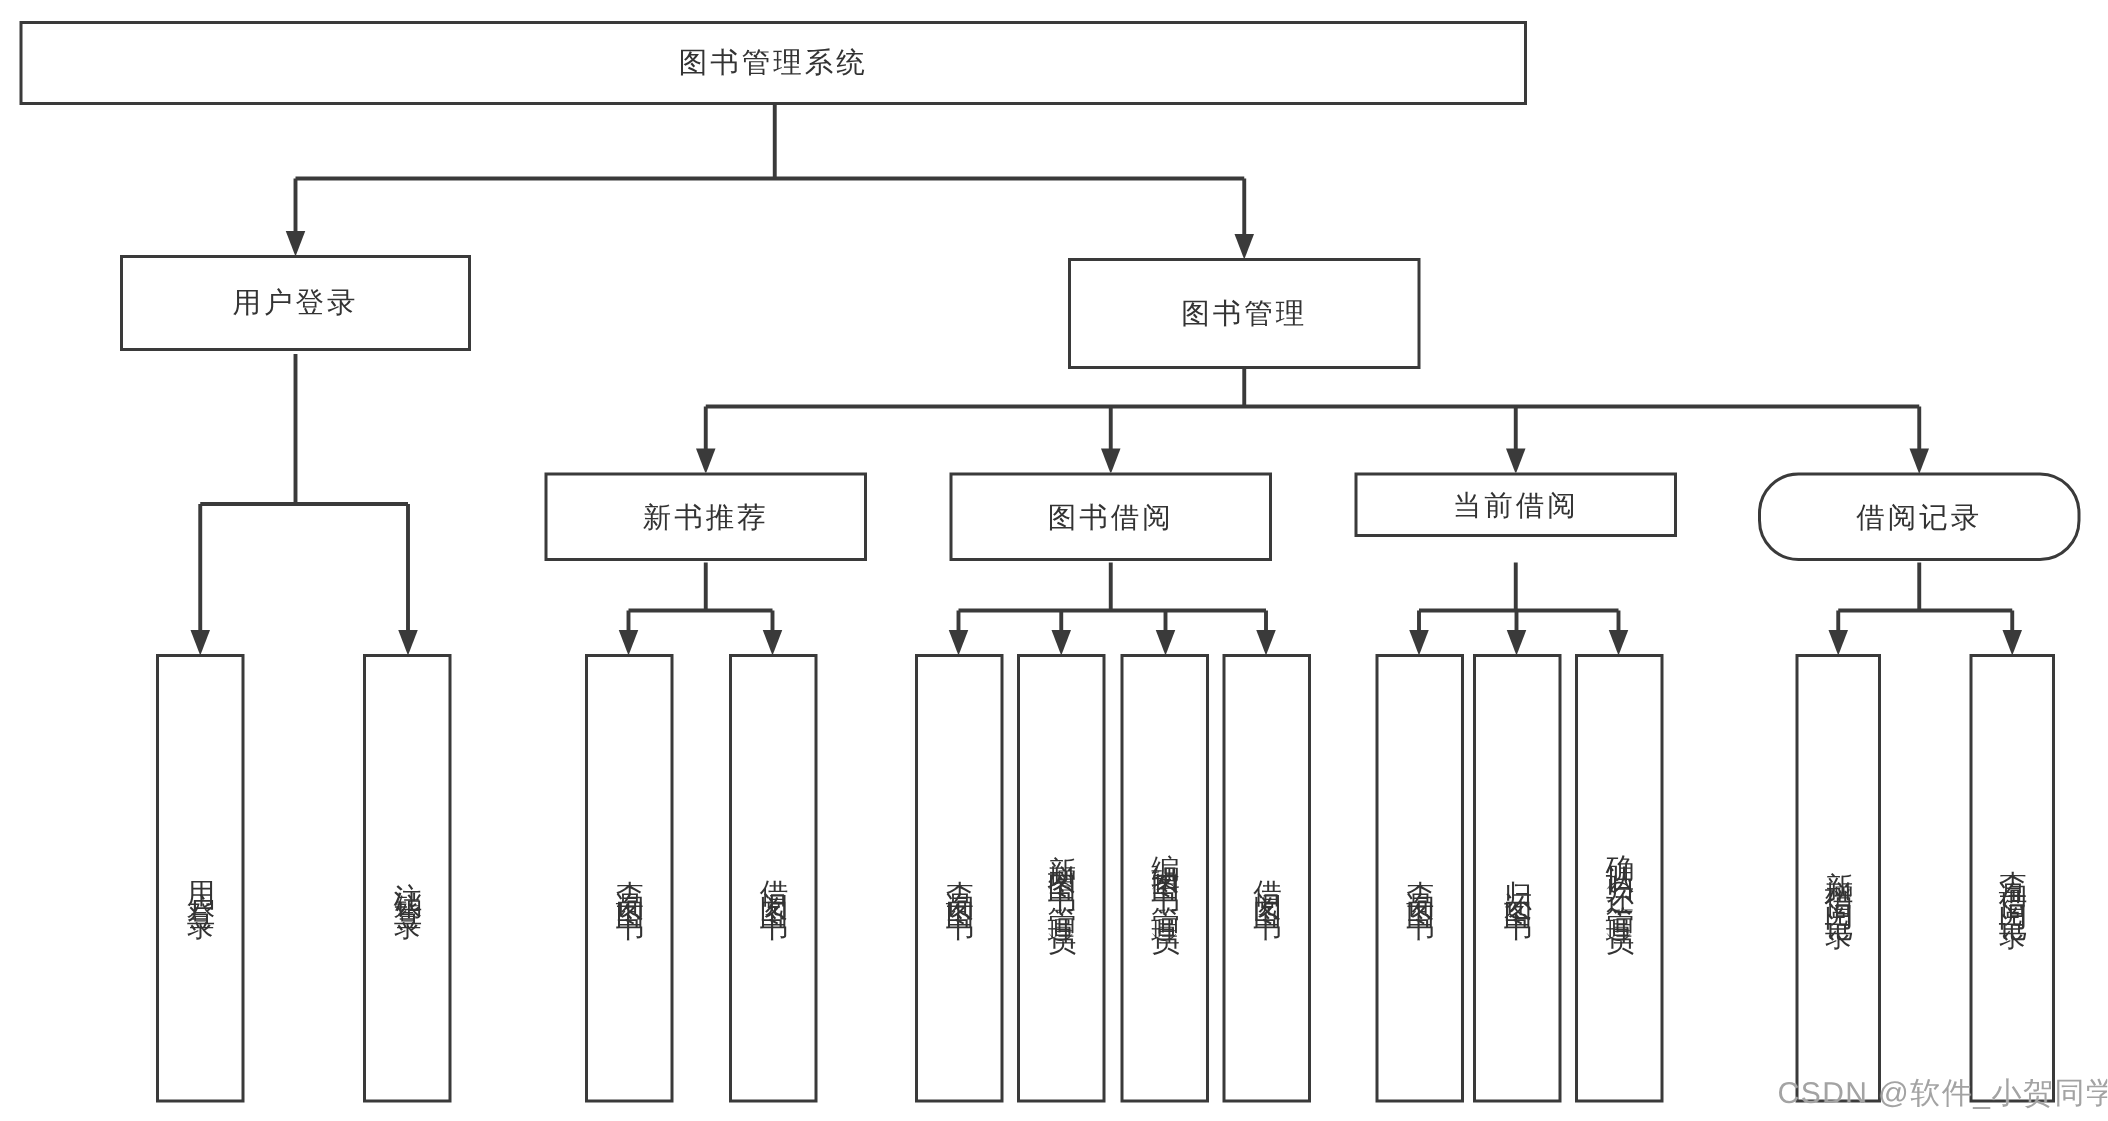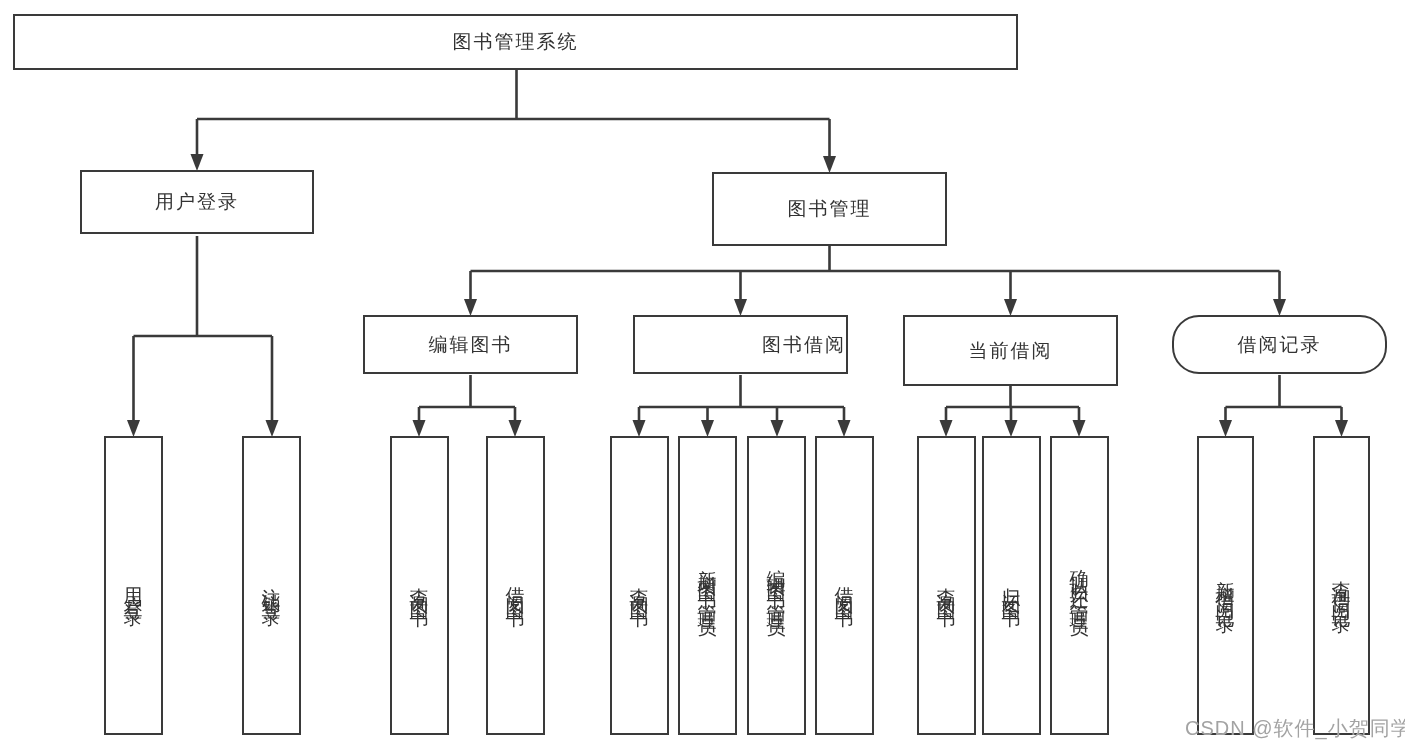--- a/index.html
+++ b/index.html
@@ -117,26 +117,26 @@
   </div>
 
   <div class="node" style="left:80px; top:170px; width:234px; height:64px;">
     <span>用户登录</span>
   </div>
   <div class="node" style="left:712px; top:172px; width:235px; height:74px;">
     <span>图书管理</span>
   </div>
 
   <div class="node" style="left:363px; top:315px; width:215px; height:59px;">
-    <span>编辑图书</span>
+    <span>新书推荐</span>
   </div>
-  <div class="node" style="left:633px; top:315px; width:215px; height:59px;justify-content:flex-end;">
+  <div class="node" style="left:633px; top:315px; width:215px; height:59px;">
     <span>图书借阅</span>
   </div>
-  <div class="node" style="left:903px; top:315px; width:215px; height:71px;">
+  <div class="node" style="left:903px; top:315px; width:215px; height:43px;">
     <span>当前借阅</span>
   </div>
   <div class="node" style="left:1172px; top:315px; width:215px; height:59px;border-radius:27px;">
     <span>借阅记录</span>
   </div>
 
   <div class="node leaf" style="left:104px;">
     <span>用户登录</span>
   </div>
   <div class="node leaf" style="left:242px;">

